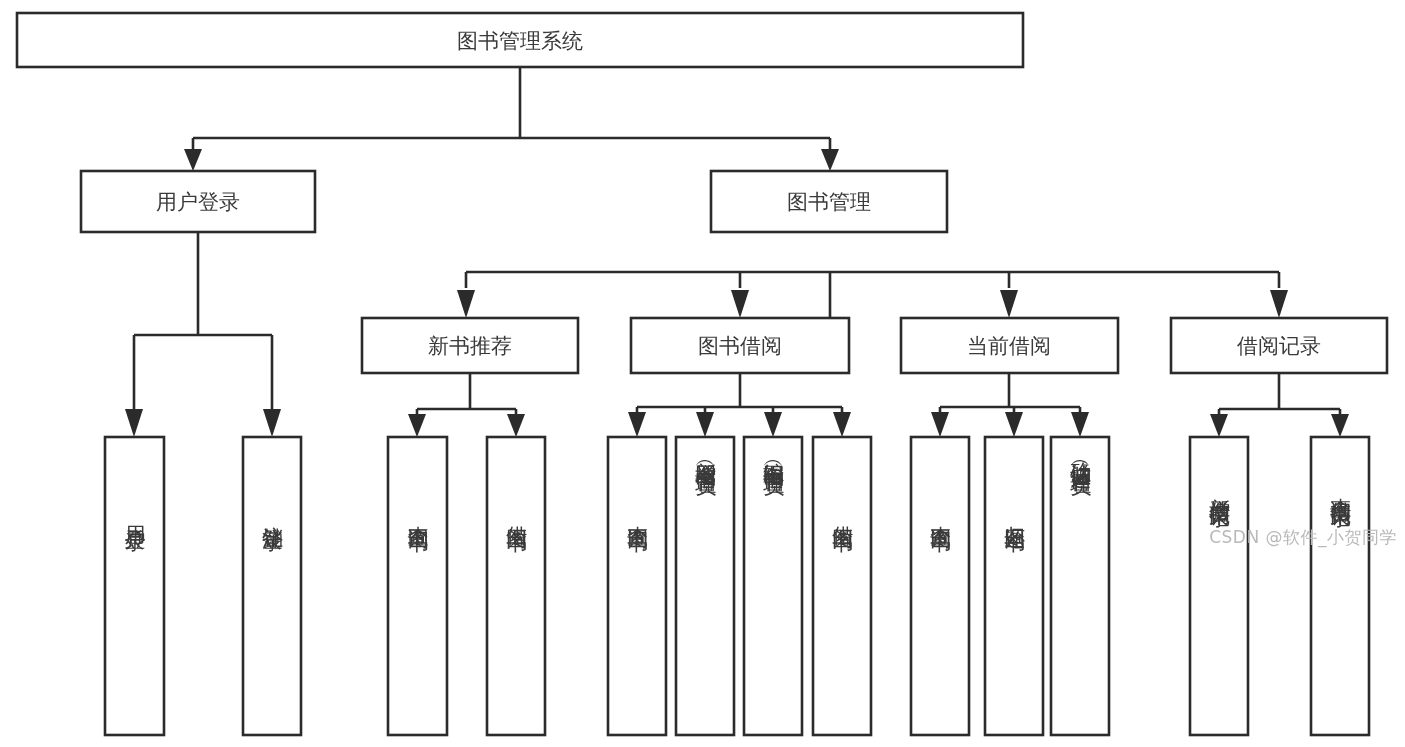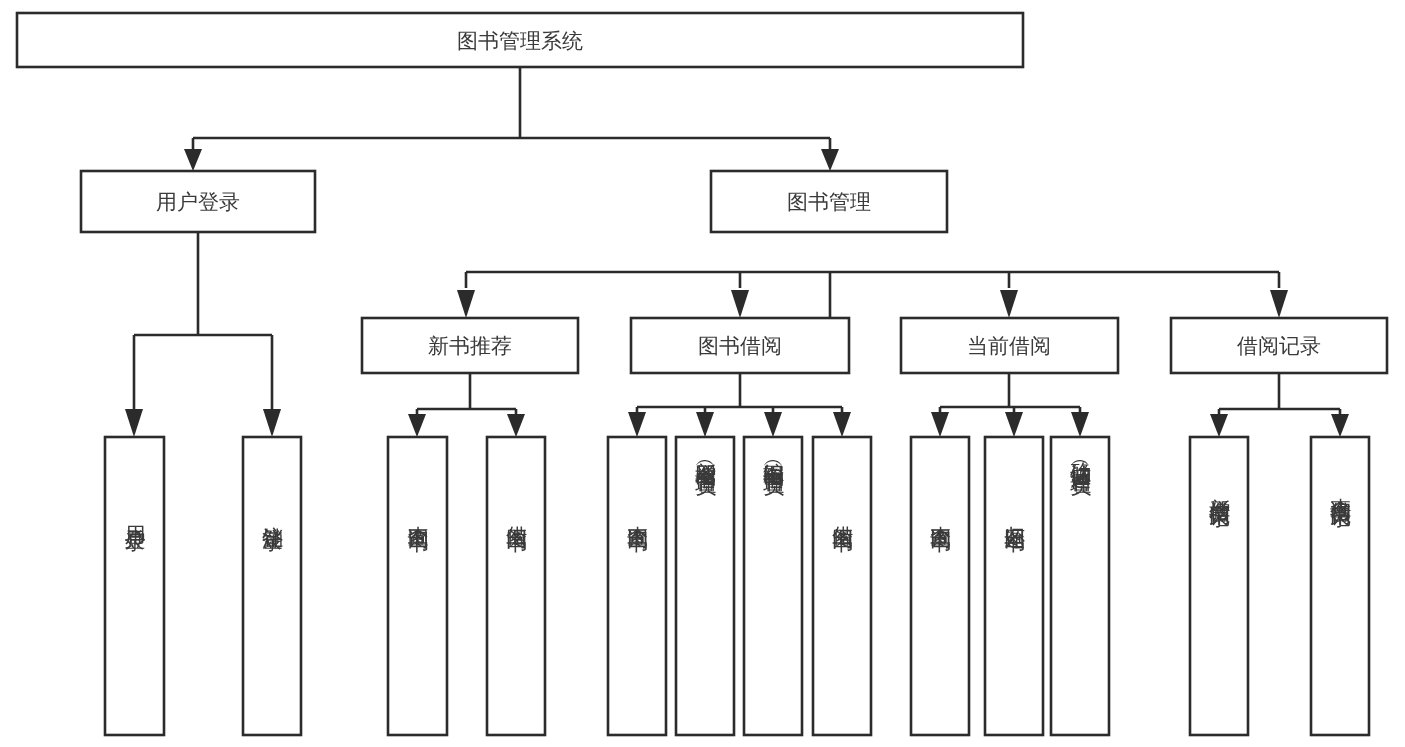--- a/index.html
+++ b/index.html
@@ -256,14 +256,15 @@
   </div>
 
   <div class="leaf-label-wrap" style="left:1190px; top:437px; width:58px; height:298px;">
     <span class="leaf-label" style="margin-top:44px;">新增借阅记录</span>
   </div>
 
   <div class="leaf-label-wrap" style="left:1311px; top:437px; width:58px; height:298px;">
     <span class="leaf-label" style="margin-top:44px;">查询借阅记录</span>
   </div>
 
+  <div id="watermark">CSDN @软件_小贺同学</div>
 
 </div>
 
 </body></html>

